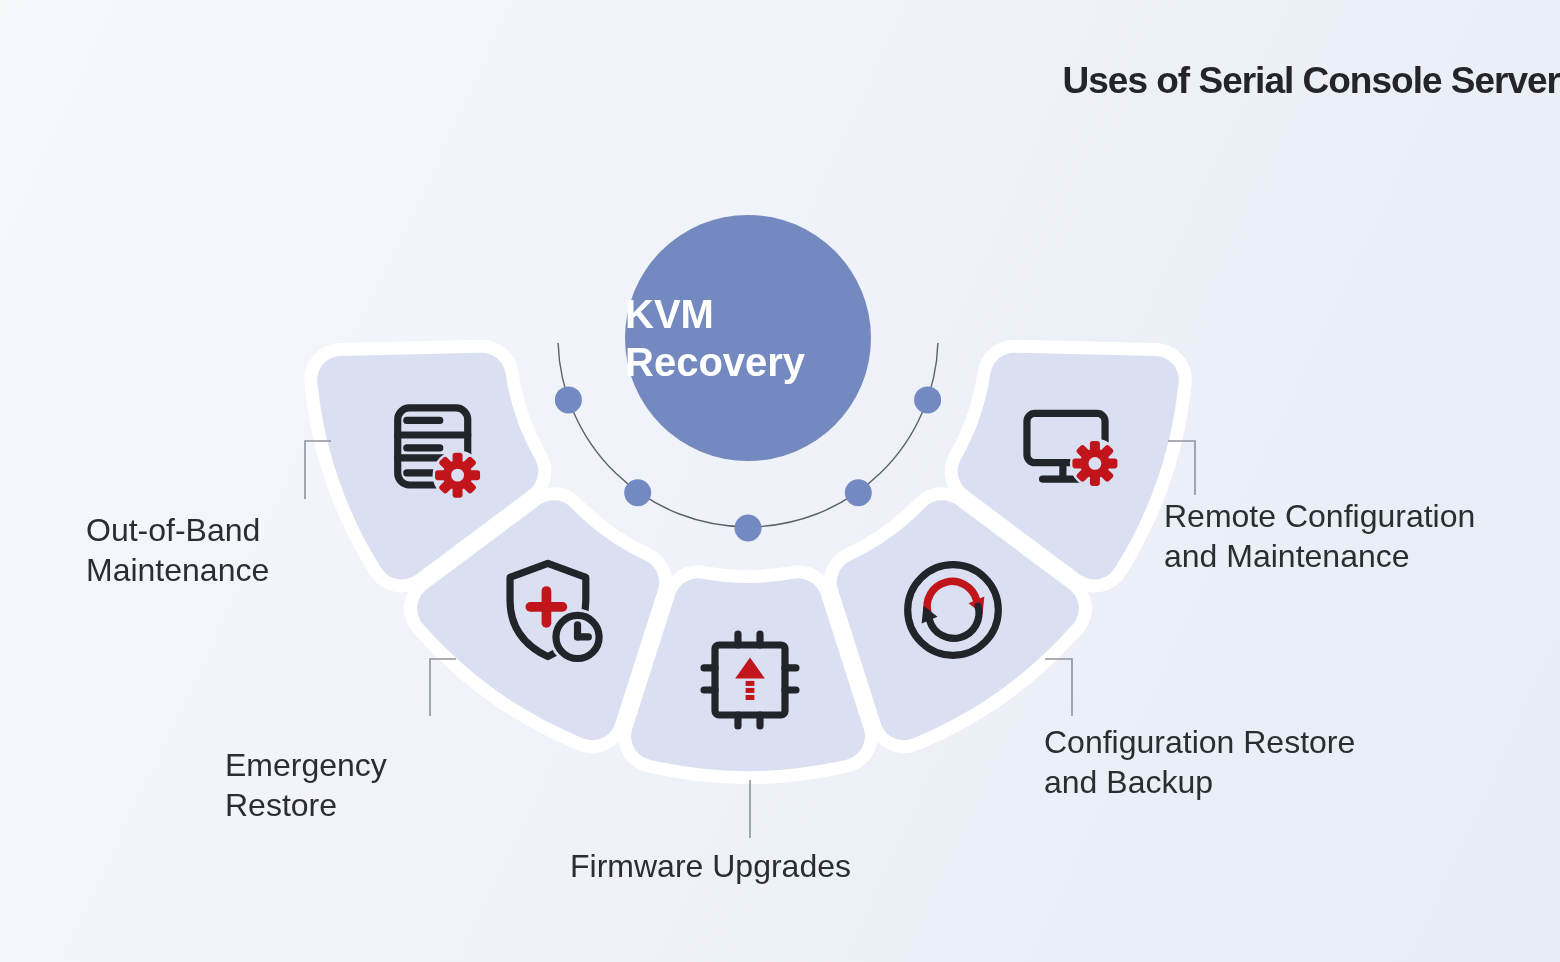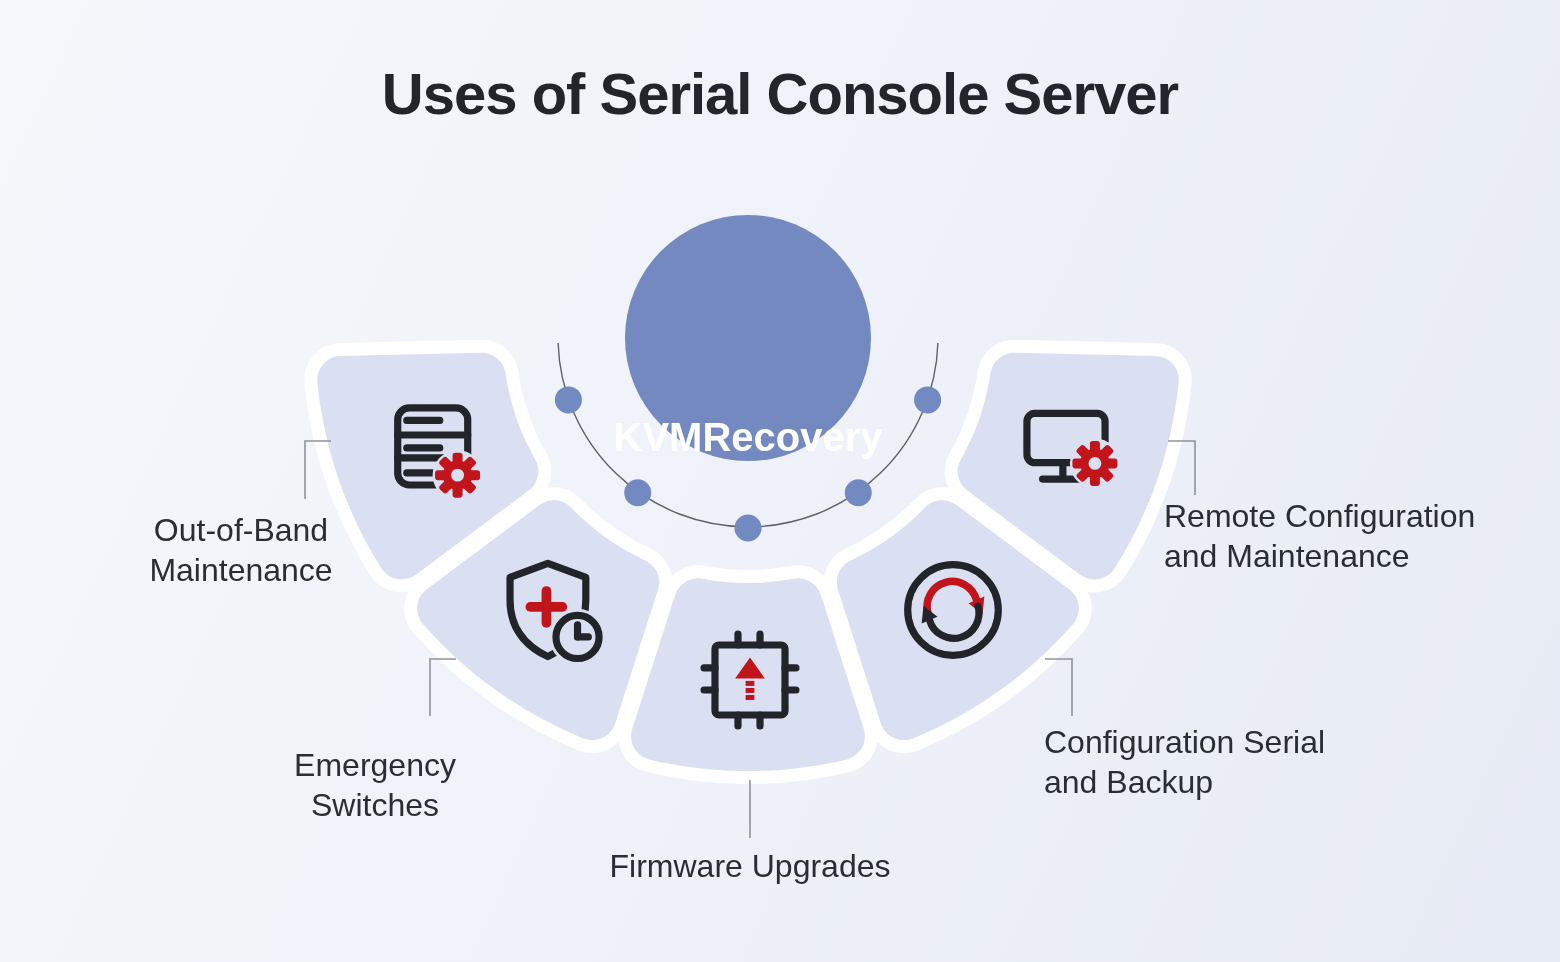--- a/index.html
+++ b/index.html
@@ -2,43 +2,43 @@
 <html style="--background_top: #f6f8fc; --background_bottom: #e7ebf5; --title_text: #23252a; --label_text: #2a2d33; --center_circle: #7389bf; --center_text: #ffffff; --petal: #dadff2; --petal_halo: #ffffff; --dot: #7289c2; --arc_line: #5c6067; --connector_line: #8e939c; --icon_dark: #212429; --icon_red: #c2151b;"><head>
 <meta charset="utf-8">
 <style>
   html,body{margin:0;padding:0;background:#dfe3ee;}
   .canvas{
     position:relative;width:1560px;height:962px;overflow:hidden;
     background:linear-gradient(115deg, var(--background_top) 0%, #eef1f8 55%, var(--background_bottom) 100%);
     font-family:"Liberation Sans", sans-serif;
   }
   .title{
-    position:absolute;top:60px;left:0;width:100%;margin:0;text-align:center;
-    font-size:58px;font-weight:700;letter-spacing:-1px;color:var(--title_text);
+    position:absolute;top:60px;left:0;width:100%;margin:0;text-align:right;
+    font-size:37px;font-weight:700;letter-spacing:-1px;color:var(--title_text);
   }
   .stage{position:absolute;left:0;top:0;overflow:visible;}
   .stage svg{overflow:visible;}
   .petal-halo{fill:var(--petal_halo);stroke:var(--petal_halo);stroke-width:74;stroke-linejoin:round;}
   .petal{fill:var(--petal);stroke:var(--petal);stroke-width:48;stroke-linejoin:round;}
   .arc-line{fill:none;stroke:var(--arc_line);stroke-width:1.4;}
   .dot{fill:var(--dot);}
   .connector{fill:none;stroke:var(--connector_line);stroke-width:1.6;}
   .ic{fill:none;stroke:var(--icon_dark);stroke-width:4.6;stroke-linecap:round;stroke-linejoin:round;}
   .red-stroke{fill:none;stroke:var(--icon_red);stroke-linecap:round;}
   .red-fill{fill:var(--icon_red);}
   .dark-fill{fill:var(--icon_dark);}
   .mask-fill{fill:var(--petal);}
   .center-circle{
     position:absolute;left:625px;top:215px;width:246px;height:246px;border-radius:50%;
-    background:var(--center_circle);display:flex;flex-direction:row;align-items:flex-end;justify-content:center;
+    background:var(--center_circle);display:flex;flex-direction:column;align-items:flex-start;justify-content:center;
     color:var(--center_text);font-size:40px;font-weight:700;line-height:48px;text-align:center;
   }
   .lbl{position:absolute;color:var(--label_text);font-size:32px;line-height:40px;}
   .lbl span{display:block;}
-  .t-center{text-align:center;}
+  .t-center{}
   .lbl-out-of-band{left:86px;top:510px;width:310px;}
   .lbl-emergency{left:225px;top:724px;width:300px;margin-top:21px;}
   .lbl-firmware{left:570px;top:846px;width:360px;}
   .lbl-config-backup{left:1044px;top:722px;width:420px;}
   .lbl-remote{left:1164px;top:496px;width:420px;}
 </style>
 </head>
 <body>
 
 <div class="canvas">
@@ -165,26 +165,26 @@
     <span>KVM</span>
     <span>Recovery</span>
   </div>
 
   <div class="lbl t-center lbl-out-of-band">
     <span>Out-of-Band</span>
     <span>Maintenance</span>
   </div>
   <div class="lbl t-center lbl-emergency">
     <span>Emergency</span>
-    <span>Switches</span>
+    <span>Restore</span>
   </div>
   <div class="lbl t-center lbl-firmware">
     <span>Firmware Upgrades</span>
   </div>
   <div class="lbl lbl-config-backup">
-    <span>Configuration Serial</span>
+    <span>Configuration Restore</span>
     <span>and Backup</span>
   </div>
   <div class="lbl lbl-remote">
     <span>Remote Configuration</span>
     <span>and Maintenance</span>
   </div>
 </div>
 
 </body></html>

